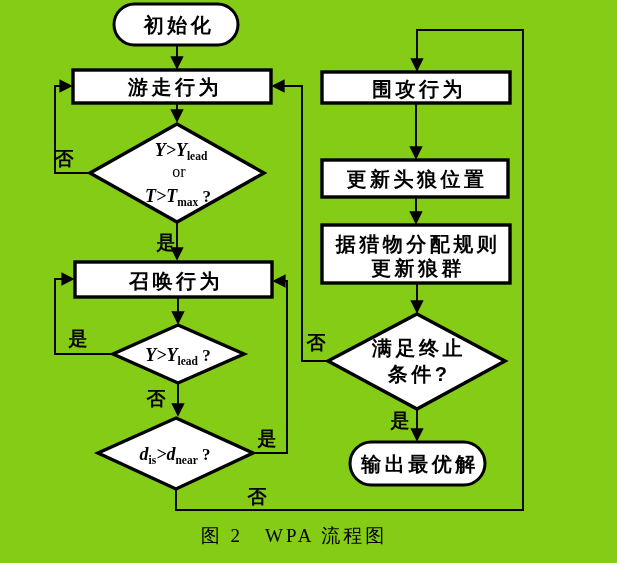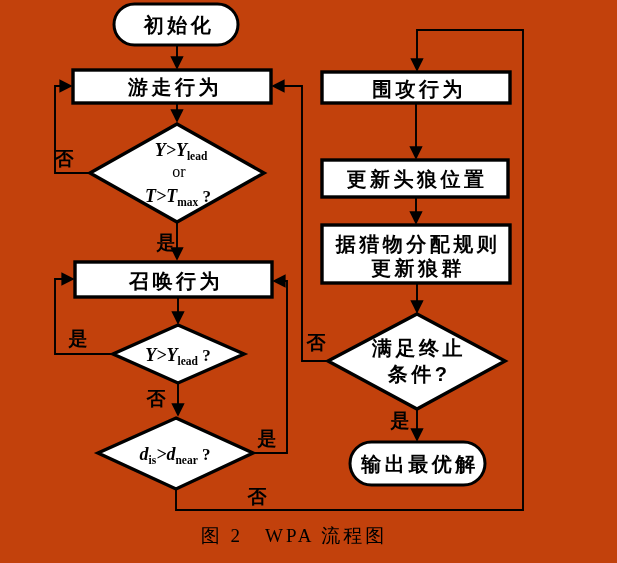--- a/index.html
+++ b/index.html
@@ -1,19 +1,19 @@
 <!DOCTYPE html>
 <html><head>
 <meta charset="utf-8">
 <style>
   html, body { margin: 0; padding: 0; background: #ffffff; }
   .stage {
     position: relative;
     width: 617px; height: 563px;
-    background: #c2410c;
+    background: #84cc16;
     font-family: "Liberation Sans", sans-serif;
   }
   svg { display: block; }
   .shape { fill: #ffffff; stroke: #000000; }
   .rect   { stroke-width: 3.4px; }
   .diam   { stroke-width: 3.4px; stroke-linejoin: miter; }
   .oval   { stroke-width: 3px; }
   .edge   { fill: none; stroke: #000000; stroke-width: 1.9px; }
   .cn {
     font-family: "Liberation Sans", sans-serif;

